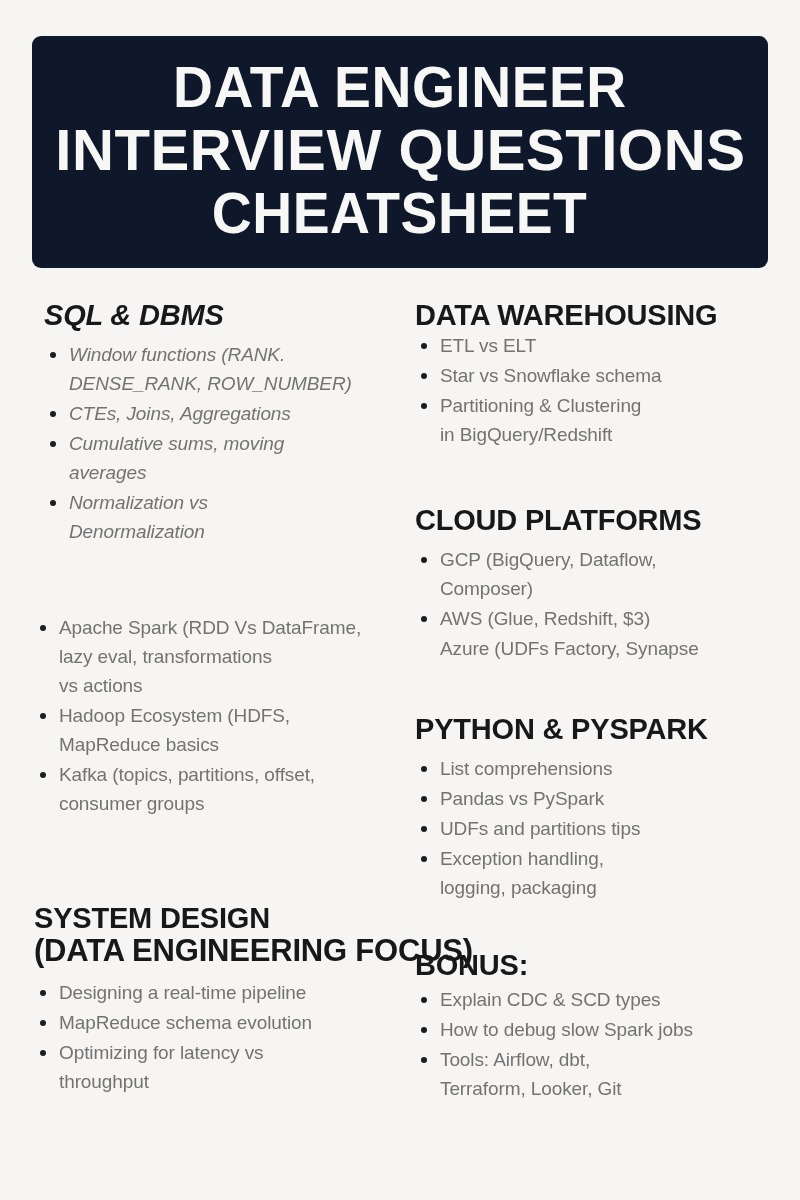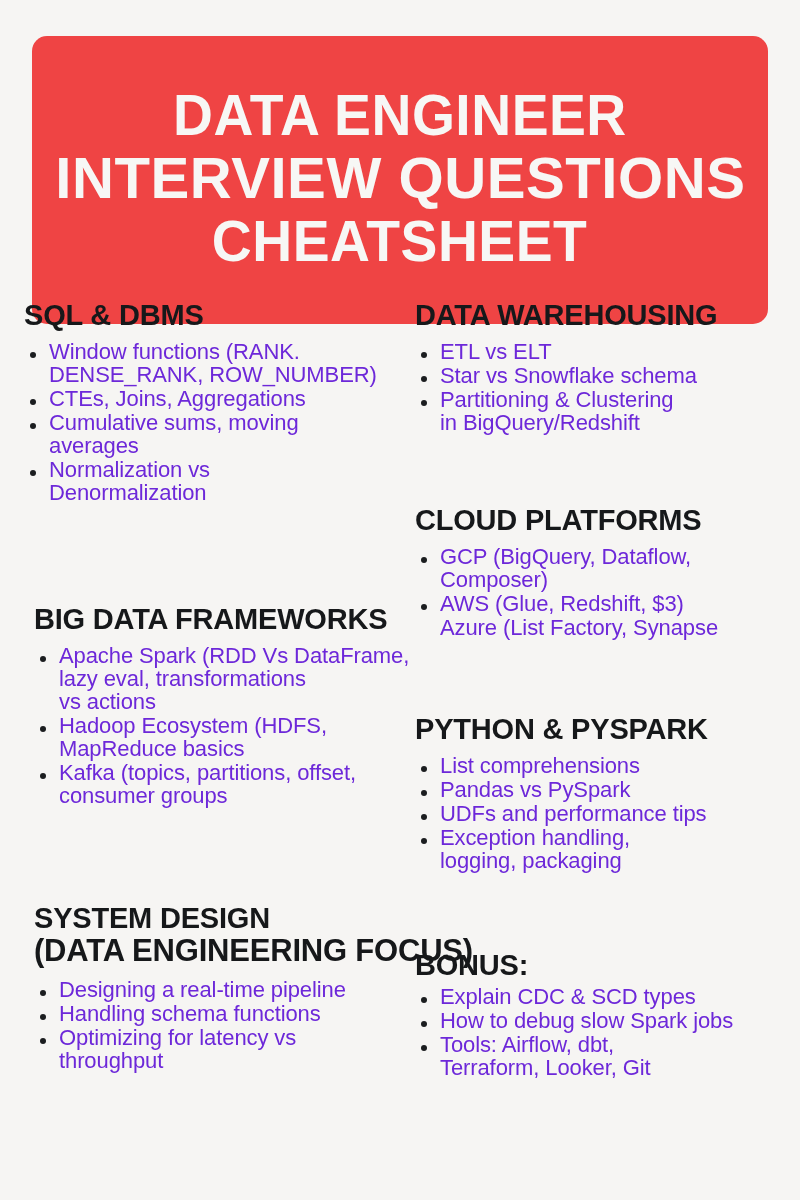--- a/index.html
+++ b/index.html
@@ -18,23 +18,23 @@
     background: #f6f5f3;
     overflow: hidden;
   }
 
   
   #banner {
     position: absolute;
     left: 32px;
     top: 36px;
     width: 736px;
-    height: 288px;
-    background: #ef4444;
-    border-radius: 15px;
+    height: 232px;
+    background: #0f172a;
+    border-radius: 9px;
     display: flex;
     flex-direction: column;
     align-items: center;
     justify-content: center;
     box-sizing: border-box;
     padding: 6px 8px 10px 8px;
   }
   .banner-line {
     color: #f7f7f5;
     font-weight: bold;
@@ -85,23 +85,23 @@
     font-size: 31px;
   }
 
   ul.bullets {
     list-style: none;
     margin: 0;
     padding: 0;
   }
   ul.bullets li {
     position: relative;
-    font-size: 22px;
-    color: #6d28d9;
-    line-height: 23px;
+    font-size: 19px;
+    color: #737373;
+    line-height: 29px;
     margin: 0 0 1px 0;
     padding-left: 25px;
     white-space: pre-wrap;
     letter-spacing: -0.1px;
   }
   ul.bullets li.has-bullet::before {
     content: "";
     position: absolute;
     left: 6px;
     top: 12px;
@@ -124,88 +124,87 @@
 <div id="page">
 
   <div id="banner">
     <div class="banner-line" id="banner-line-1">DATA ENGINEER</div>
     <div class="banner-line" id="banner-line-2">INTERVIEW QUESTIONS</div>
     <div class="banner-line" id="banner-line-3">CHEATSHEET</div>
   </div>
 
   <div class="column" id="col-left">
 
-    <div class="block" style="left:24px; top:300px; width:390px;">
+    <div class="block" style="left:44px; top:300px; width:390px;font-style:italic;">
       <div class="section-heading">SQL &amp; DBMS</div>
       <ul class="bullets" style="margin-top:9px;">
         <li class="has-bullet">Window functions (RANK.
 DENSE_RANK, ROW_NUMBER)</li>
         <li class="has-bullet">CTEs, Joins, Aggregations</li>
         <li class="has-bullet">Cumulative sums, moving
 averages</li>
         <li class="has-bullet">Normalization vs
 Denormalization</li>
       </ul>
     </div>
 
     <div class="block" style="left:34px; top:604px; width:400px;">
-      <div class="section-heading">BIG DATA FRAMEWORKS</div>
       <ul class="bullets" style="margin-top:9px;">
         <li class="has-bullet overflow">Apache Spark (RDD Vs DataFrame,
 lazy eval, transformations
 vs actions</li>
         <li class="has-bullet">Hadoop Ecosystem (HDFS,
 MapReduce basics</li>
         <li class="has-bullet overflow">Kafka (topics, partitions, offset,
 consumer groups</li>
       </ul>
     </div>
 
     <div class="block" style="left:34px; top:903px; width:390px;">
       <div class="section-heading">
         <span>SYSTEM DESIGN</span>
         <span class="sub-line">(DATA ENGINEERING FOCUS)</span>
       </div>
       <ul class="bullets" style="margin-top:10px;">
         <li class="has-bullet">Designing a real-time pipeline</li>
-        <li class="has-bullet">Handling schema functions</li>
+        <li class="has-bullet">MapReduce schema evolution</li>
         <li class="has-bullet">Optimizing for latency vs
 throughput</li>
       </ul>
     </div>
   </div>
 
   <div class="column" id="col-right">
 
     <div class="block" style="left:415px; top:300px; width:380px;">
       <div class="section-heading">DATA WAREHOUSING</div>
-      <ul class="bullets" style="margin-top:9px;">
+      <ul class="bullets" style="">
         <li class="has-bullet">ETL vs ELT</li>
         <li class="has-bullet">Star vs Snowflake schema</li>
         <li class="has-bullet">Partitioning &amp; Clustering
 in BigQuery/Redshift</li>
       </ul>
     </div>
 
     <div class="block" style="left:415px; top:505px; width:380px;">
       <div class="section-heading">CLOUD PLATFORMS</div>
       <ul class="bullets" style="margin-top:9px;">
         <li class="has-bullet">GCP (BigQuery, Dataflow,
 Composer)</li>
         <li class="has-bullet">AWS (Glue, Redshift, $3)</li>
-        <li class="no-bullet overflow">Azure (List Factory, Synapse</li>
+        <li class="no-bullet overflow">Azure (UDFs Factory, Synapse</li>
       </ul>
     </div>
 
     <div class="block" style="left:415px; top:714px; width:380px;">
       <div class="section-heading">PYTHON &amp; PYSPARK</div>
       <ul class="bullets" style="margin-top:9px;">
         <li class="has-bullet">List comprehensions</li>
         <li class="has-bullet">Pandas vs PySpark</li>
-        <li class="has-bullet">UDFs and performance tips</li>
+        <li class="has-bullet">UDFs and partitions tips</li>
         <li class="has-bullet">Exception handling,
 logging, packaging</li>
       </ul>
     </div>
 
     <div class="block" style="left:415px; top:950px; width:380px;">
       <div class="section-heading">BONUS:</div>
       <ul class="bullets" style="margin-top:4px;">
         <li class="has-bullet">Explain CDC &amp; SCD types</li>
         <li class="has-bullet">How to debug slow Spark jobs</li>

